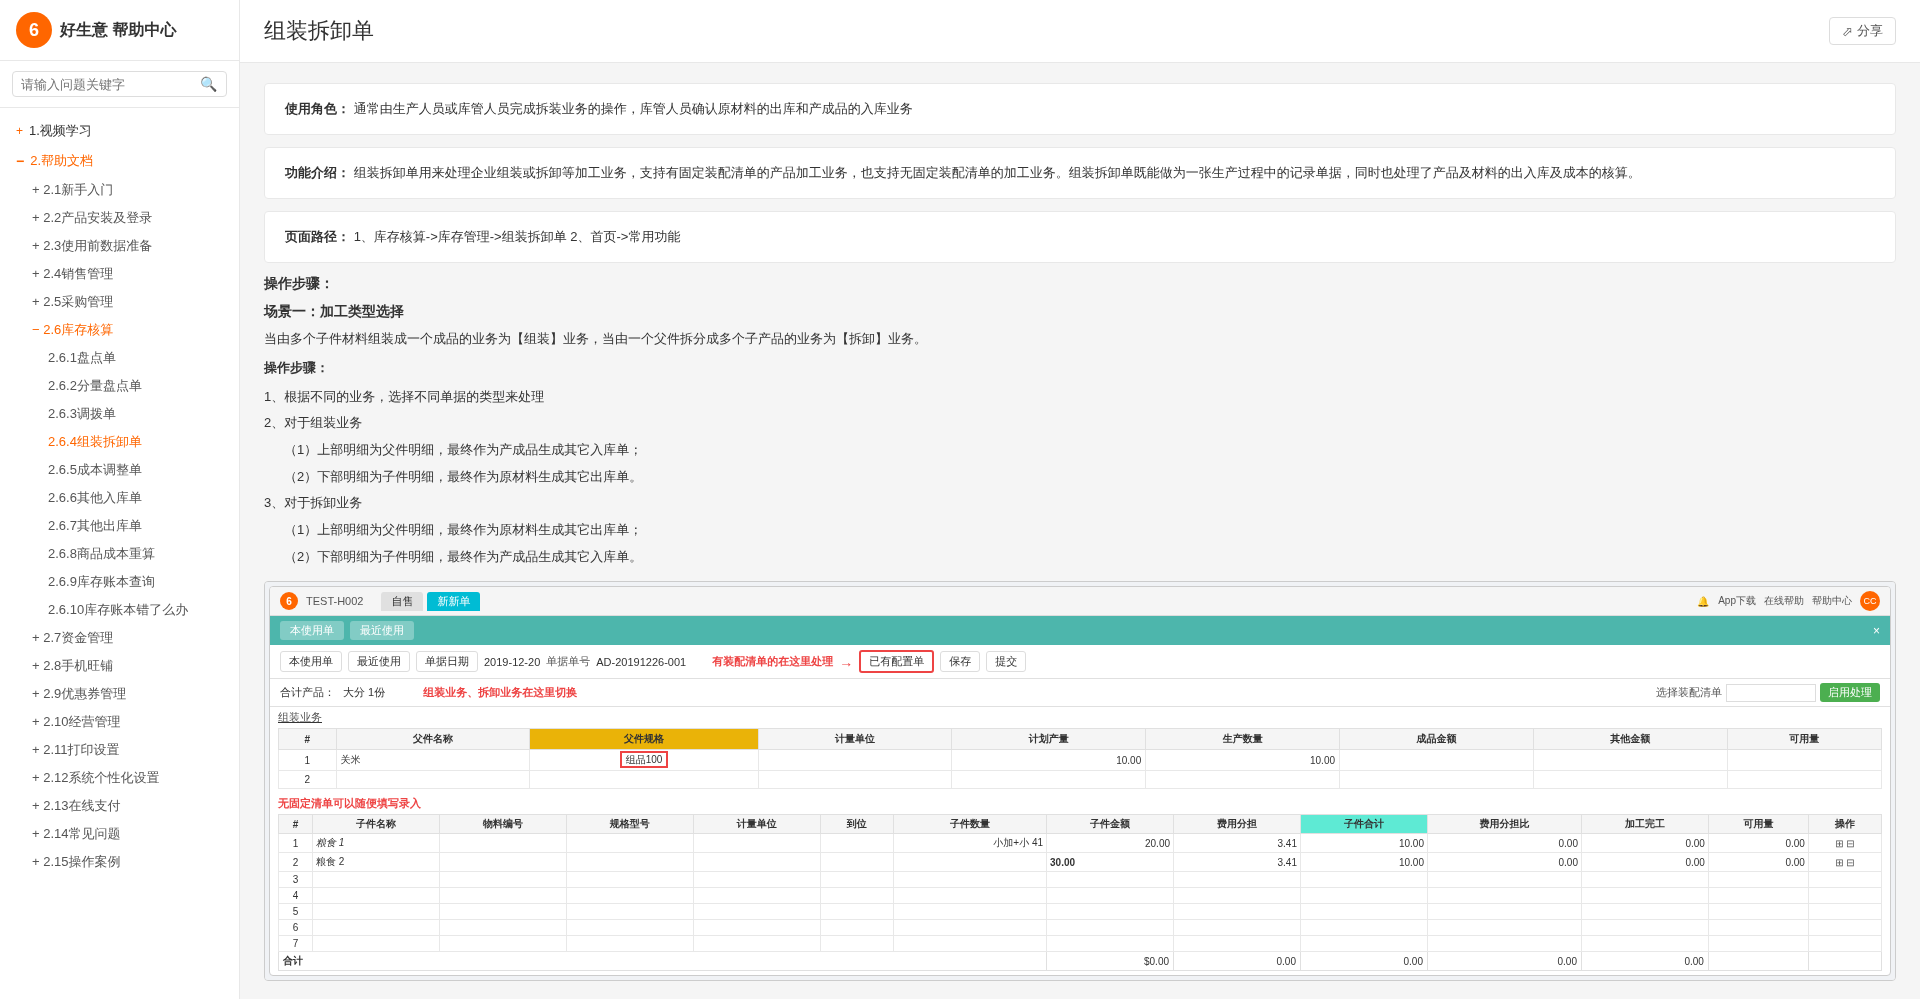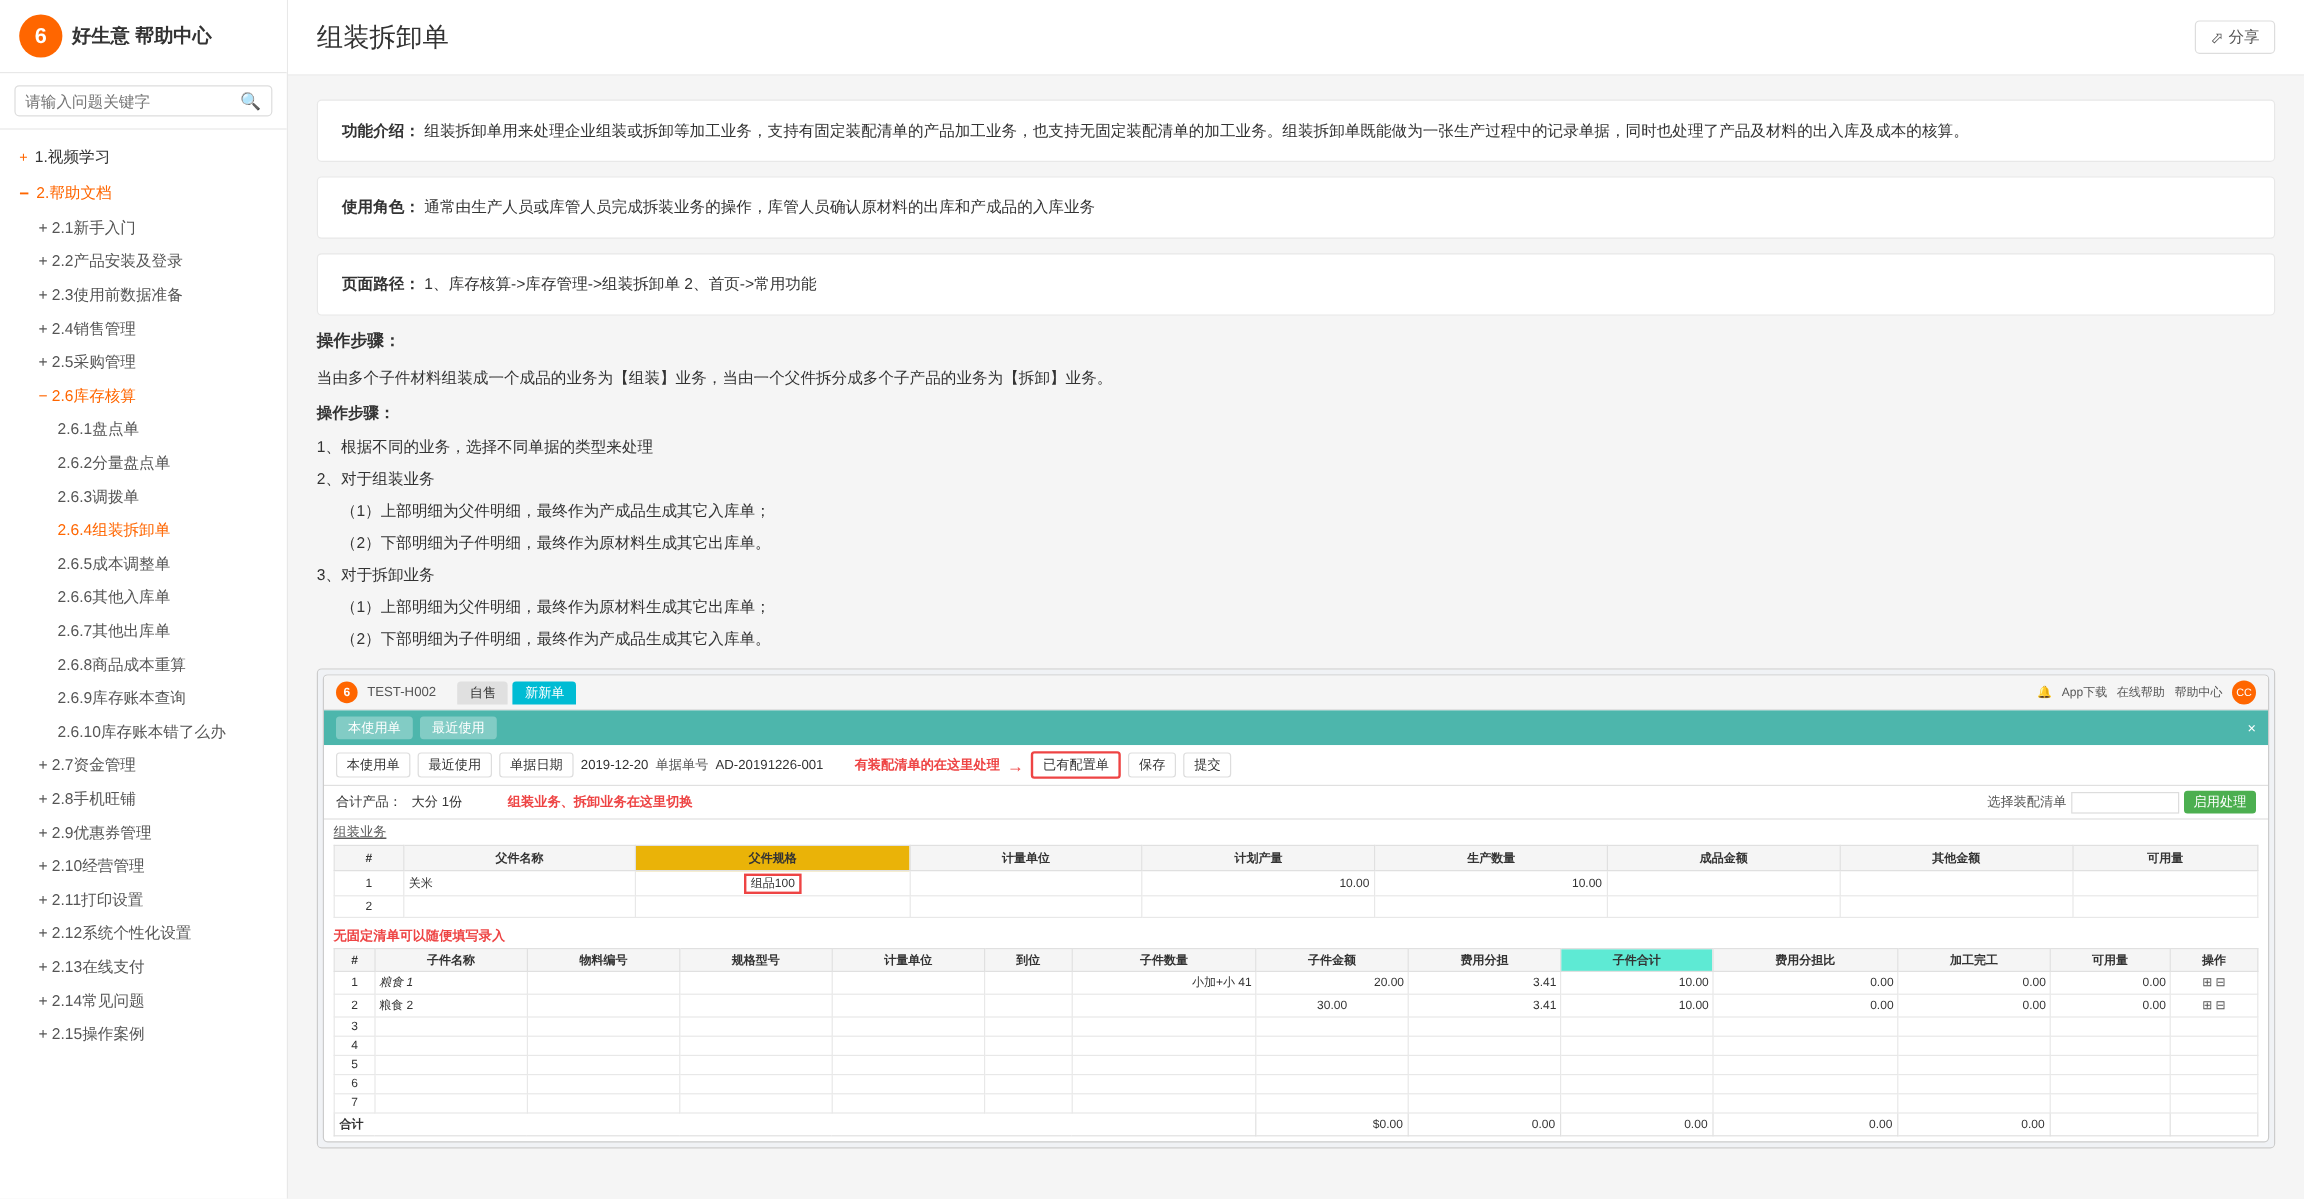--- a/index.html
+++ b/index.html
@@ -297,36 +297,37 @@
     <h1 class="page-title">组装拆卸单</h1>
     <button class="share-btn">
       <span>⬀</span>
       <span>分享</span>
     </button>
   </div>
 
   <div class="content-area">
 
     <div class="info-block">
+      <span class="label">使用角色：</span>
+      <span>通常由生产人员或库管人员完成拆装业务的操作，库管人员确认原材料的出库和产成品的入库业务</span>
+    </div>
+
+    <div class="info-block">
       <span class="label">功能介绍：</span>
       <span>组装拆卸单用来处理企业组装或拆卸等加工业务，支持有固定装配清单的产品加工业务，也支持无固定装配清单的加工业务。组装拆卸单既能做为一张生产过程中的记录单据，同时也处理了产品及材料的出入库及成本的核算。</span>
-    </div>
-
-    <div class="info-block">
-      <span class="label">使用角色：</span>
-      <span>通常由生产人员或库管人员完成拆装业务的操作，库管人员确认原材料的出库和产成品的入库业务</span>
     </div>
 
     <div class="info-block">
       <span class="label">页面路径：</span>
       <span>1、库存核算-&gt;库存管理-&gt;组装拆卸单 2、首页-&gt;常用功能</span>
     </div>
 
     <div class="ops-section">
       <div class="ops-title">操作步骤：</div>
+      <div class="scene-title">场景一：加工类型选择</div>
       <div class="content-text">当由多个子件材料组装成一个成品的业务为【组装】业务，当由一个父件拆分成多个子产品的业务为【拆卸】业务。</div>
       <div class="content-text ops-title">操作步骤：</div>
       <div class="step-text">1、根据不同的业务，选择不同单据的类型来处理</div>
       <div class="step-text">2、对于组装业务</div>
       <div class="step-text indent1">（1）上部明细为父件明细，最终作为产成品生成其它入库单；</div>
       <div class="step-text indent1">（2）下部明细为子件明细，最终作为原材料生成其它出库单。</div>
       <div class="step-text">3、对于拆卸业务</div>
       <div class="step-text indent1">（1）上部明细为父件明细，最终作为原材料生成其它出库单；</div>
       <div class="step-text indent1">（2）下部明细为子件明细，最终作为产成品生成其它入库单。</div>
     </div>
@@ -485,21 +486,21 @@
                   </td>
                 </tr>
                 <tr>
                   <td style="border:1px solid #e8e8e8;padding:2px 3px;text-align:center;">2</td>
                   <td style="border:1px solid #e8e8e8;padding:2px 3px;">粮食 2</td>
                   <td style="border:1px solid #e8e8e8;padding:2px 3px;"></td>
                   <td style="border:1px solid #e8e8e8;padding:2px 3px;"></td>
                   <td style="border:1px solid #e8e8e8;padding:2px 3px;"></td>
                   <td style="border:1px solid #e8e8e8;padding:2px 3px;"></td>
                   <td style="border:1px solid #e8e8e8;padding:2px 3px;text-align:right;"></td>
-                  <td style="border:1px solid #e8e8e8;padding:2px 3px;text-align:center;">30.00</td>
+                  <td style="border:1px solid #e8e8e8;padding:2px 3px;text-align:left;font-weight:bold;">30.00</td>
                   <td style="border:1px solid #e8e8e8;padding:2px 3px;text-align:right;">3.41</td>
                   <td style="border:1px solid #e8e8e8;padding:2px 3px;text-align:right;">10.00</td>
                   <td style="border:1px solid #e8e8e8;padding:2px 3px;text-align:right;">0.00</td>
                   <td style="border:1px solid #e8e8e8;padding:2px 3px;text-align:right;">0.00</td>
                   <td style="border:1px solid #e8e8e8;padding:2px 3px;text-align:right;">0.00</td>
                   <td style="border:1px solid #e8e8e8;padding:2px 3px;text-align:center;">
                     <span style="cursor:pointer;color:#555;">⊞</span>
                     <span style="cursor:pointer;color:#555;">⊟</span>
                   </td>
                 </tr>

